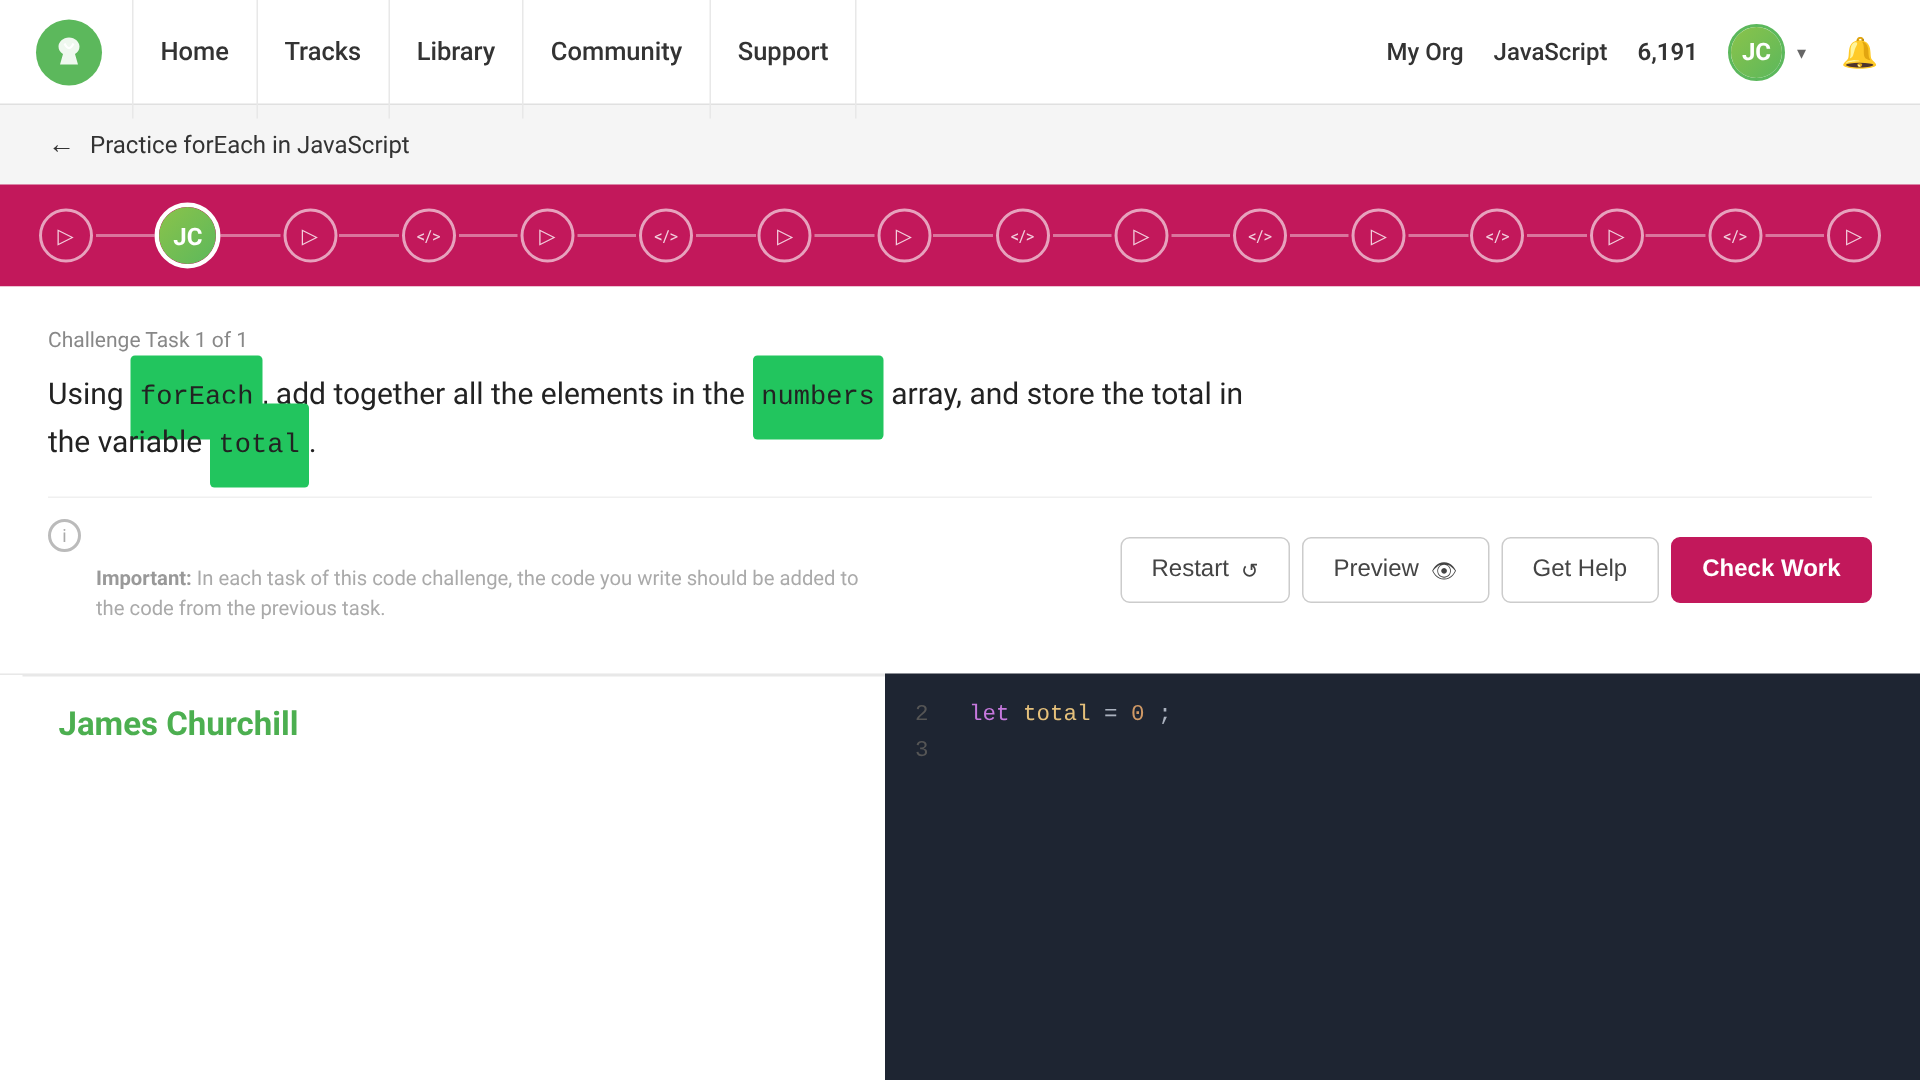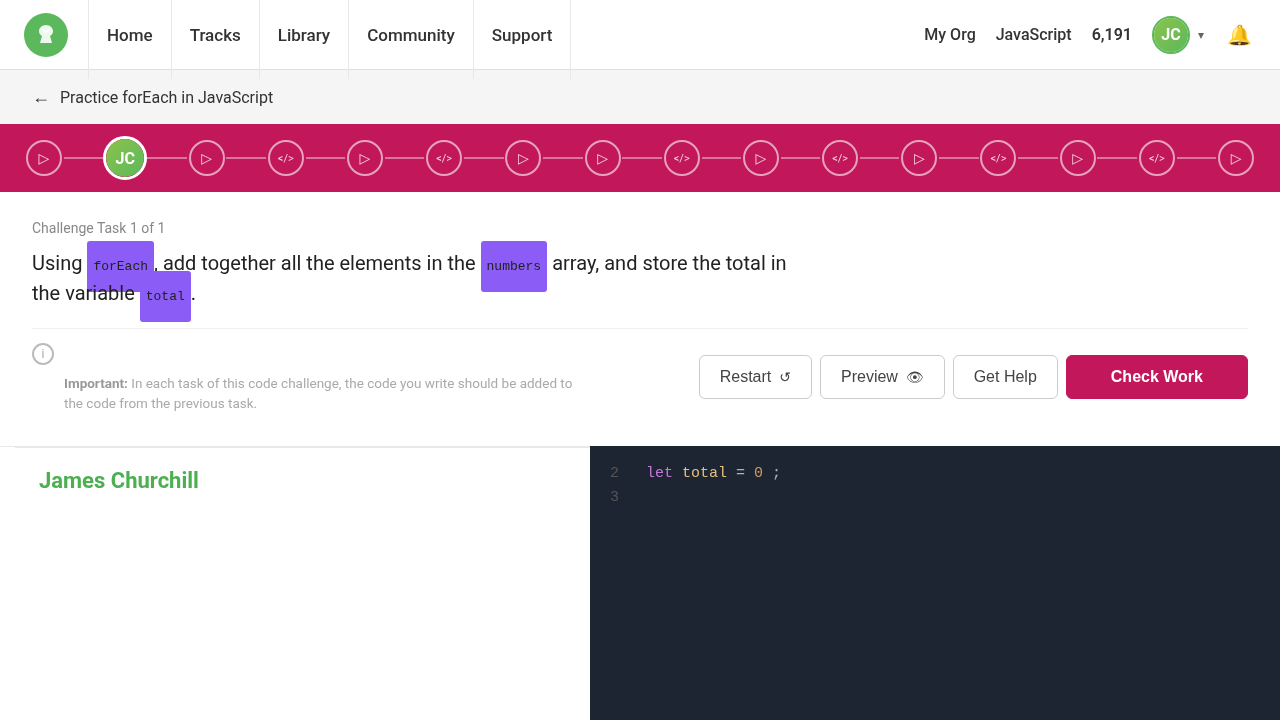--- a/index.html
+++ b/index.html
@@ -70,22 +70,22 @@
     }
     .track-line {
       flex: 1; height: 2px; background: rgba(255,255,255,0.4); position: relative;
     }
 
     
     .main-content { background: #fff; margin: 0; padding: 28px 32px 20px; }
     .challenge-label { font-size: 14px; color: #888; margin-bottom: 12px; }
     .challenge-title { font-size: 20px; color: #222; line-height: 1.5; margin-bottom: 20px; }
     .challenge-title code {
-      font-family: 'Courier New', monospace; background: #8b5cf6;
-      padding: 18px 6px; border-radius: 3px; font-size: 13px;
+      font-family: 'Courier New', monospace; background: #22c55e;
+      padding: 18px 6px; border-radius: 3px; font-size: 18px;
     }
 
     
     .action-row {
       display: flex; align-items: center; justify-content: space-between;
       padding: 12px 0; border-top: 1px solid #f0f0f0;
     }
     .info-box { display: flex; align-items: flex-start; gap: 10px; max-width: 560px; }
     .info-icon {
       width: 22px; height: 22px; border-radius: 50%; border: 2px solid #bbb;
@@ -95,21 +95,21 @@
     .info-text { font-size: 13.5px; color: #aaa; line-height: 1.5; margin-top: 32px; }
     .info-text strong { font-weight: 700; color: #999; }
     .action-buttons { display: flex; gap: 8px; }
     .btn {
       padding: 12px 20px; border-radius: 6px; font-size: 16px; font-weight: 500;
       cursor: pointer; border: 1.5px solid #ccc; background: #fff; color: #444;
       display: flex; align-items: center; gap: 8px;
     }
     .btn-check {
       background: #c2185b; color: #fff; border-color: #c2185b; font-weight: 600;
-      padding: 12px 44px;
+      padding: 12px 20px;
     }
 
     
     .editor-area { display: flex; height: 290px; }
     .editor-left {
       width: 590px; background: #fff; border-top: 1px solid #e8e8e8;
       padding: 20px 24px; position: relative;
     }
     .user-popup {
       position: absolute; top: 0; left: 15px; right: 0;

